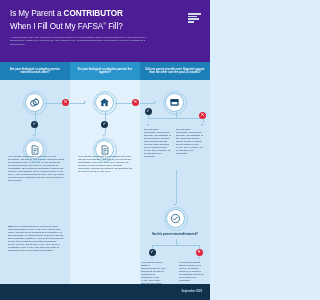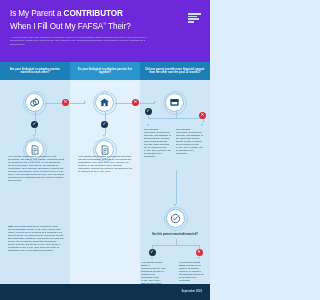--- a/index.html
+++ b/index.html
@@ -8,21 +8,21 @@
     background:#dceefb;
     font-family:"Liberation Sans", sans-serif;
     overflow:hidden;
     position:relative;
   }
   .page{position:relative;width:210px;height:300px;overflow:hidden;}
 
   
   .header{
     position:absolute;left:0;top:0;width:210px;height:62px;
-    background:#6d28d9;
+    background:#4c1d95;
     box-sizing:border-box;
     padding:9px 10px 0 10px;
   }
   .title{
     color:#ffffff;
     font-size:8.2px;
     line-height:9.6px;
     letter-spacing:-0.1px;
     font-weight:400;
     margin:0;
@@ -153,21 +153,21 @@
   }
 </style>
 </head>
 <body>
 
 <div class="page">
 
   <div class="header">
     <p class="title">
       <span>Is My Parent a </span><b>CONTRIBUTOR</b><br>
-      <span>When I Fill Out My FAFSA</span><span class="sup">®</span><span> Their?</span>
+      <span>When I Fill Out My FAFSA</span><span class="sup">®</span><span> Fill?</span>
     </p>
     <p class="intro">A parent means your legal (biological or adoptive) parent or a person that the state has determined to be your legal parent. A stepparent is considered a parent if they have adopted you. Grandparents that have not adopted you will be identified as a parent above.</p>
     <div class="logo">
       <i></i>
         <i></i>
         <i></i>
         <i></i>
     </div>
   </div>
 

